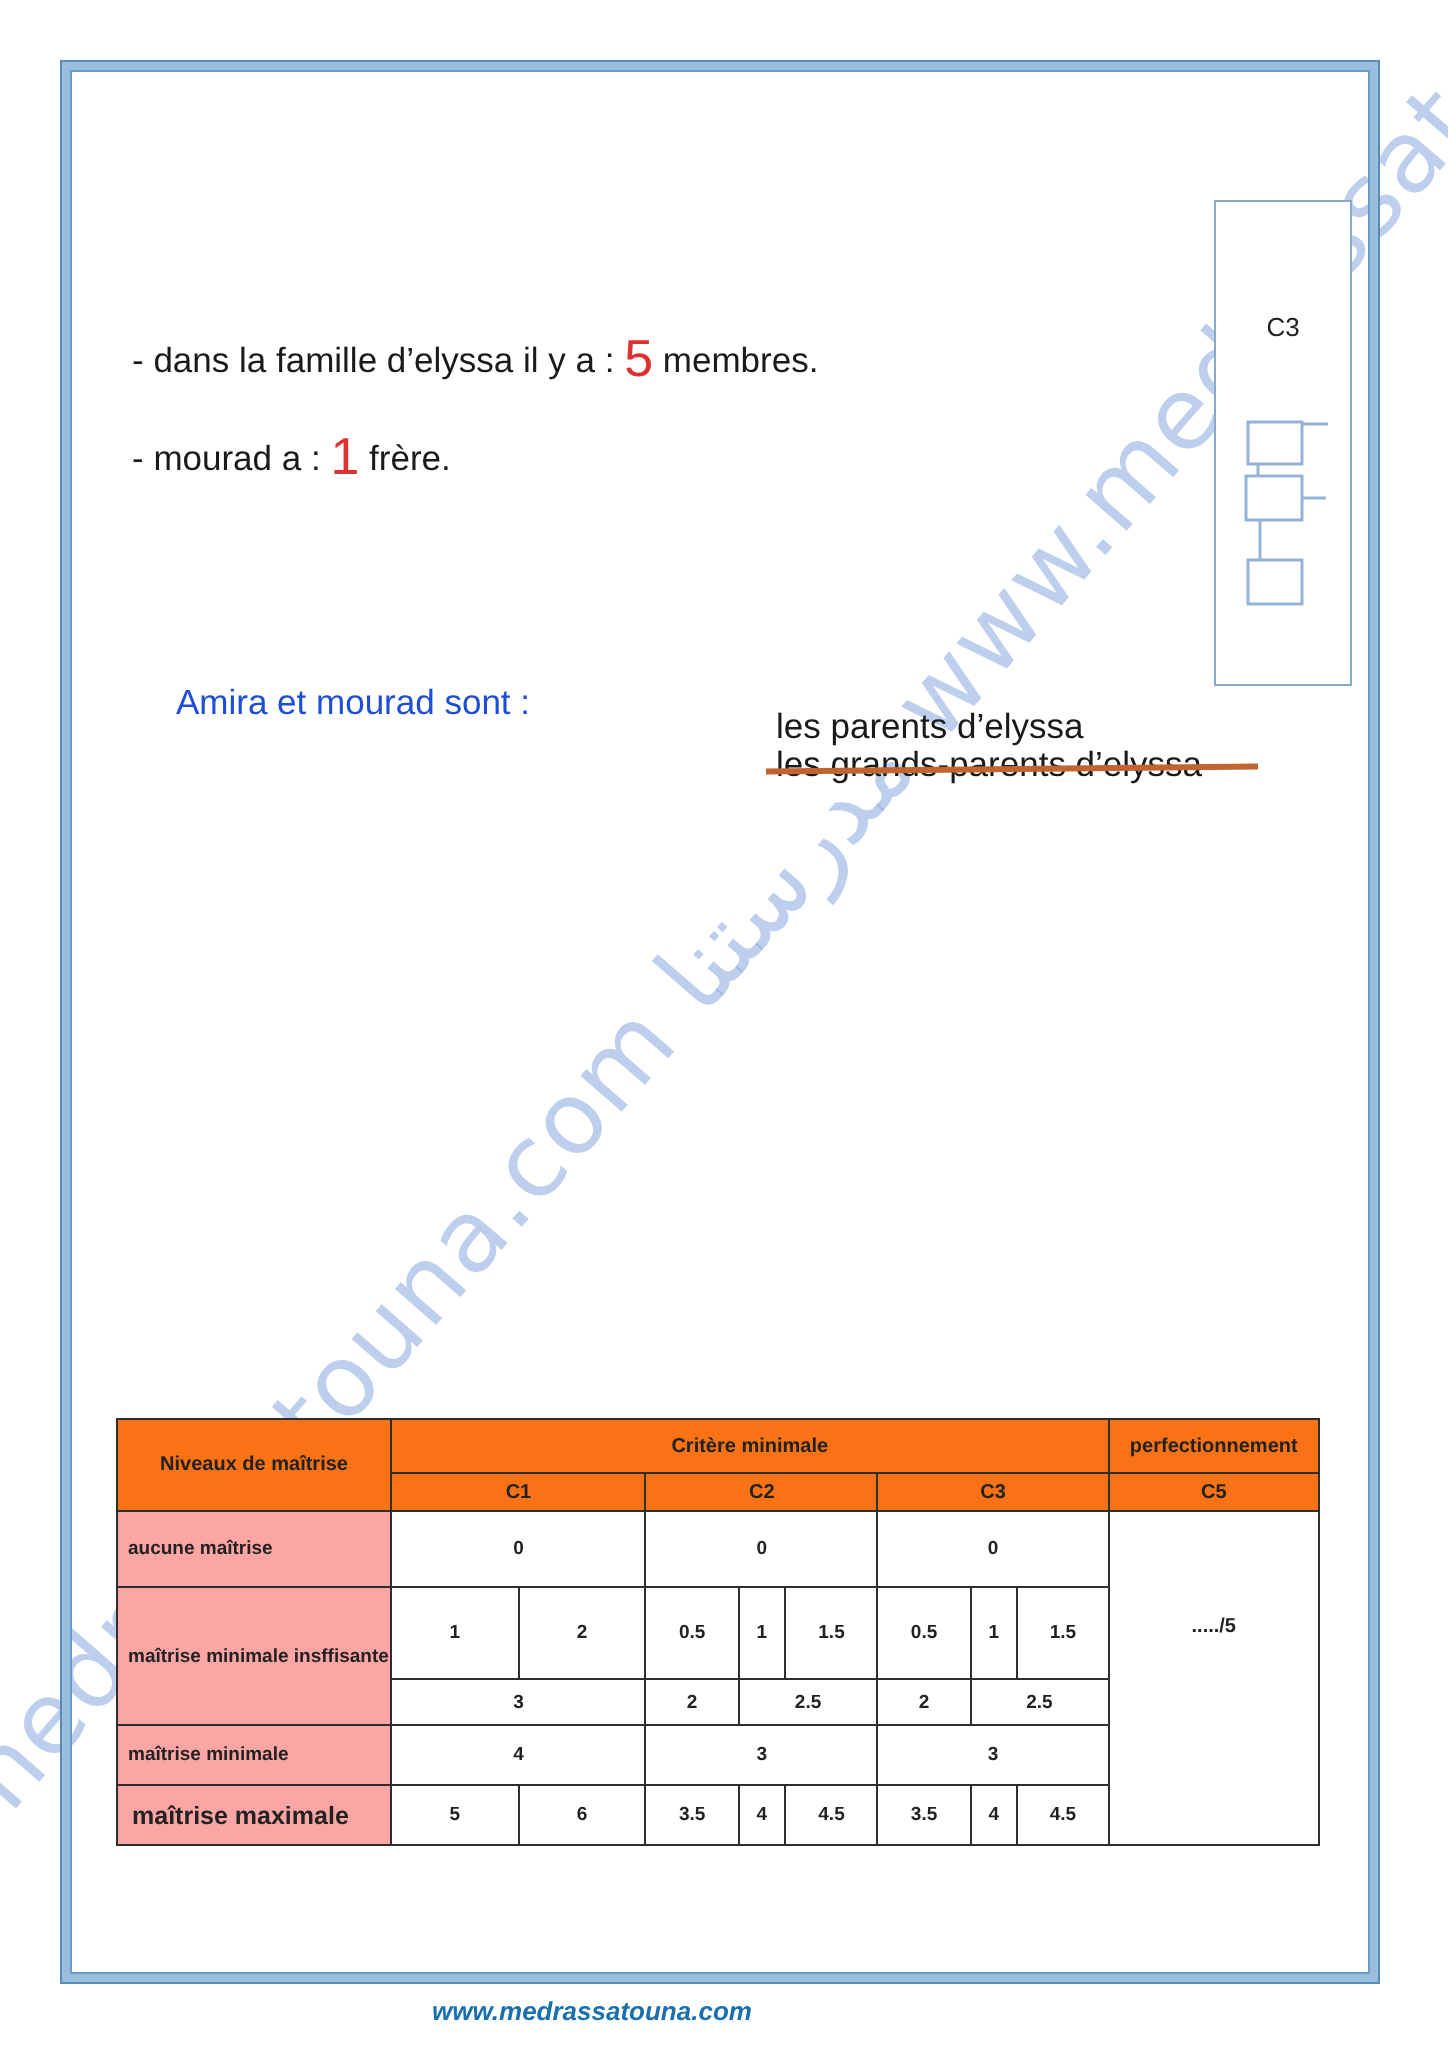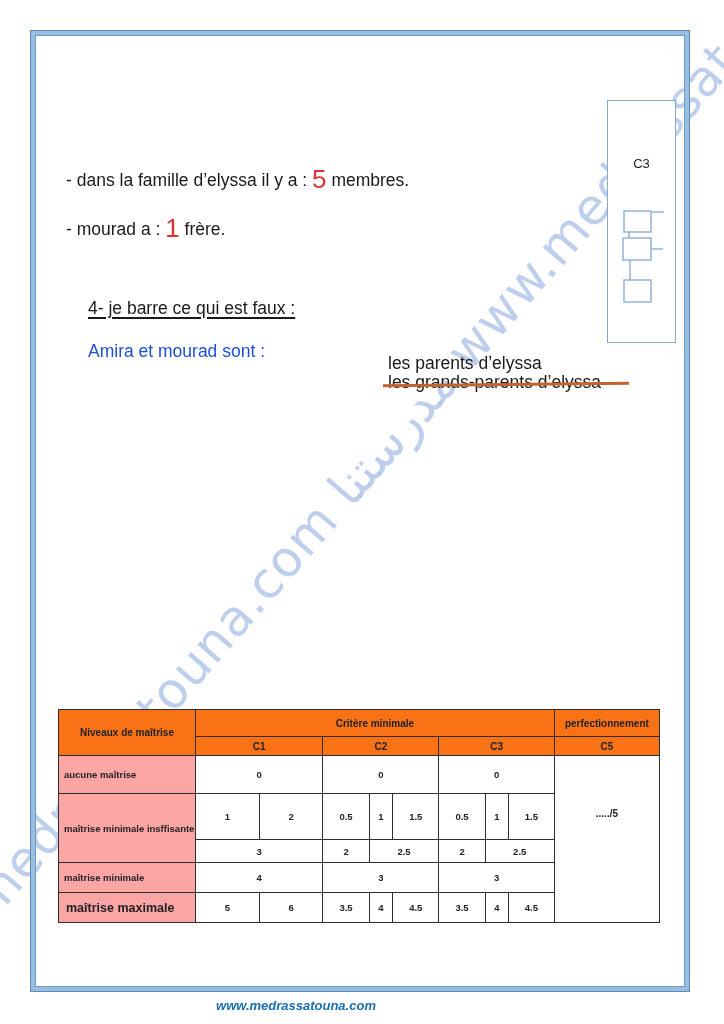--- a/index.html
+++ b/index.html
@@ -122,21 +122,20 @@
         <rect x="16" y="110" width="27" height="21" fill="none" stroke="#95b3d7" stroke-width="1.5"></rect>
         <rect x="15" y="137" width="28" height="22" fill="none" stroke="#95b3d7" stroke-width="1.5"></rect>
         <rect x="16" y="179" width="27" height="22" fill="none" stroke="#95b3d7" stroke-width="1.5"></rect>
         <line x1="43" y1="111" x2="56" y2="111" stroke="#95b3d7" stroke-width="1.5"></line>
         <line x1="43" y1="148" x2="55" y2="148" stroke="#95b3d7" stroke-width="1.5"></line>
         <line x1="21" y1="131" x2="21" y2="137" stroke="#95b3d7" stroke-width="1.5"></line>
         <line x1="22" y1="159" x2="22" y2="179" stroke="#95b3d7" stroke-width="1.5"></line>
       </svg>
     </div>
 
-    <div class="heading h4">4- je barre ce qui est faux :</div>
 
     <div class="prompt">Amira et mourad sont :</div>
 
     <div class="opt opt1">les parents d’elyssa</div>
 
     <div class="opt opt2">
       <span>les grands-parents d’elyssa</span>
       <div class="strike-line"></div>
     </div>
 

